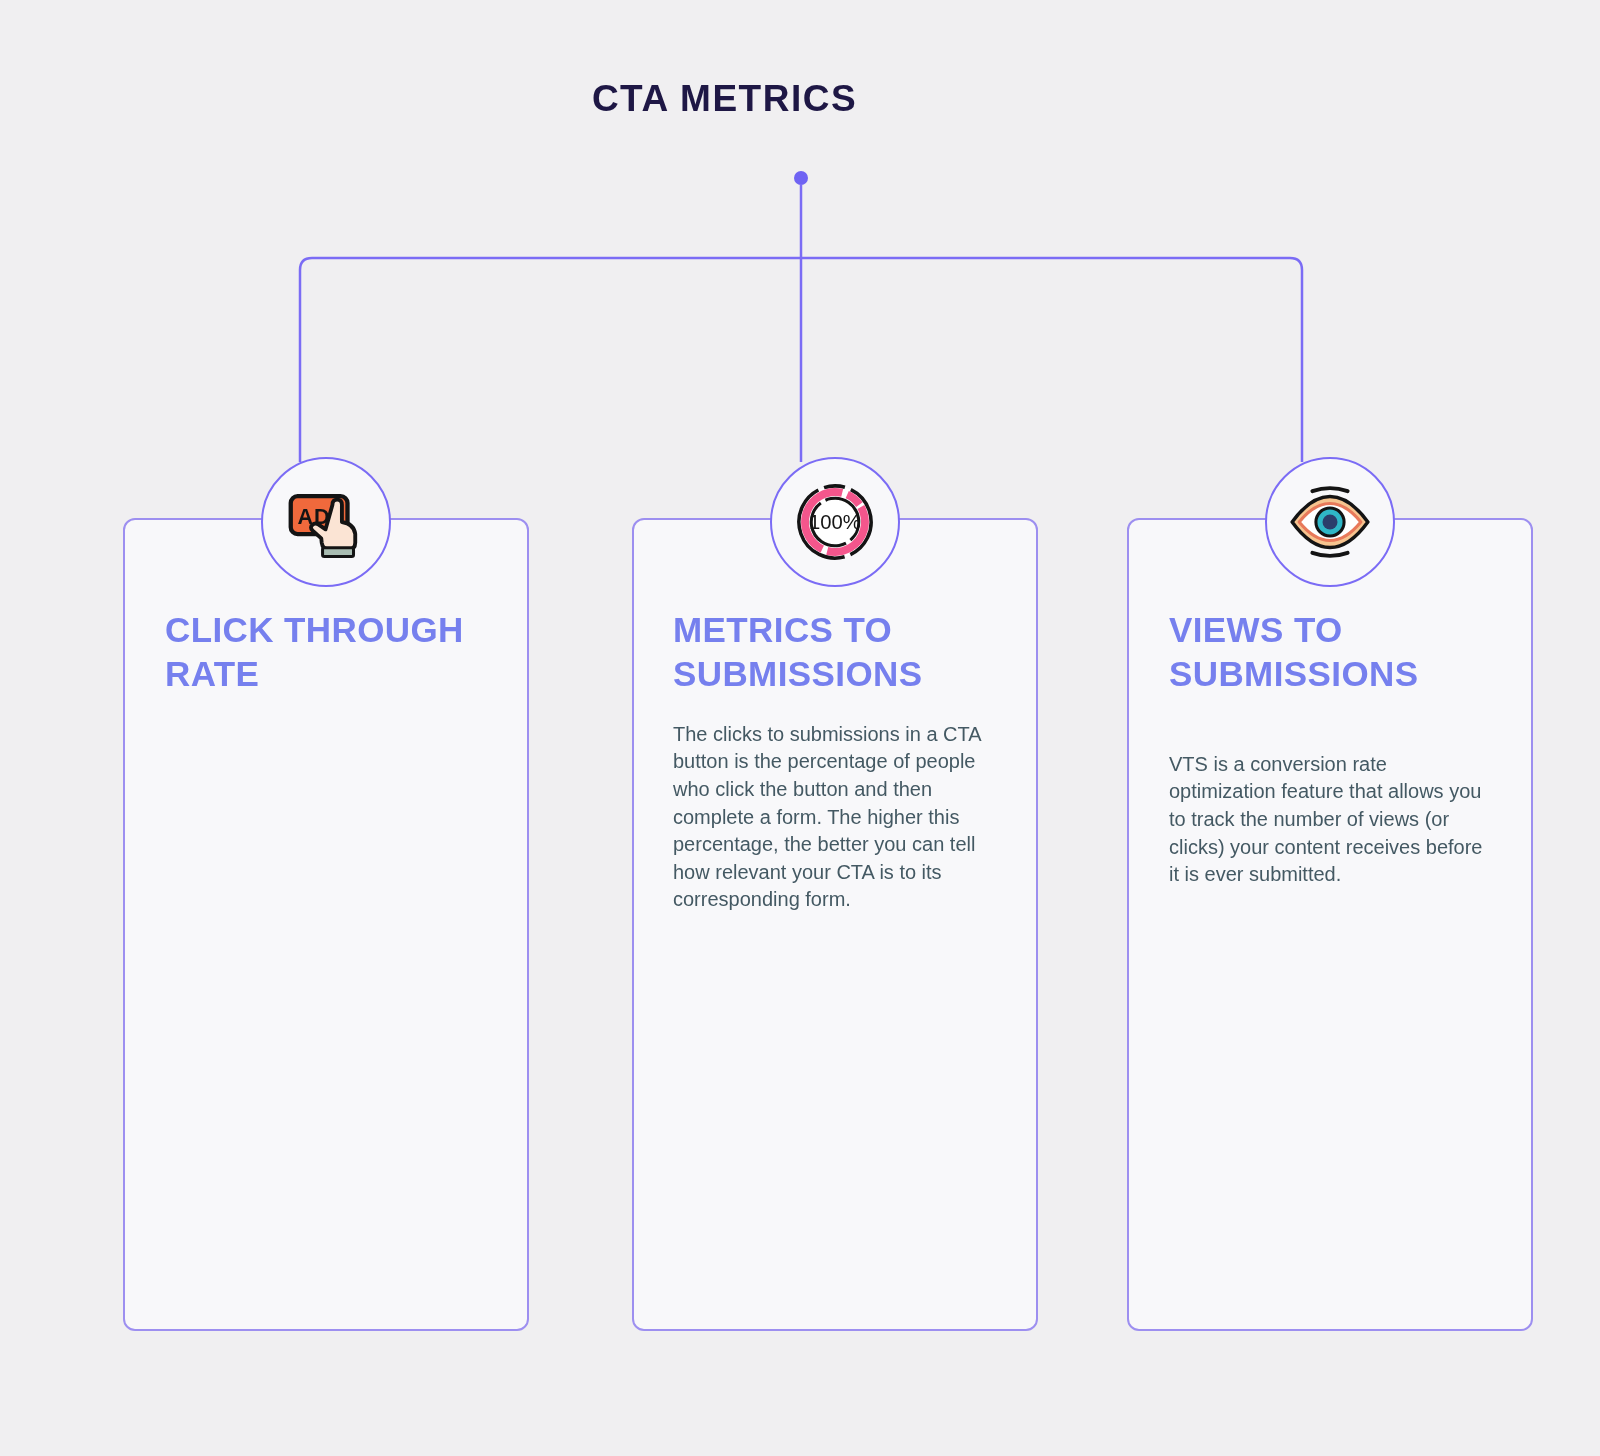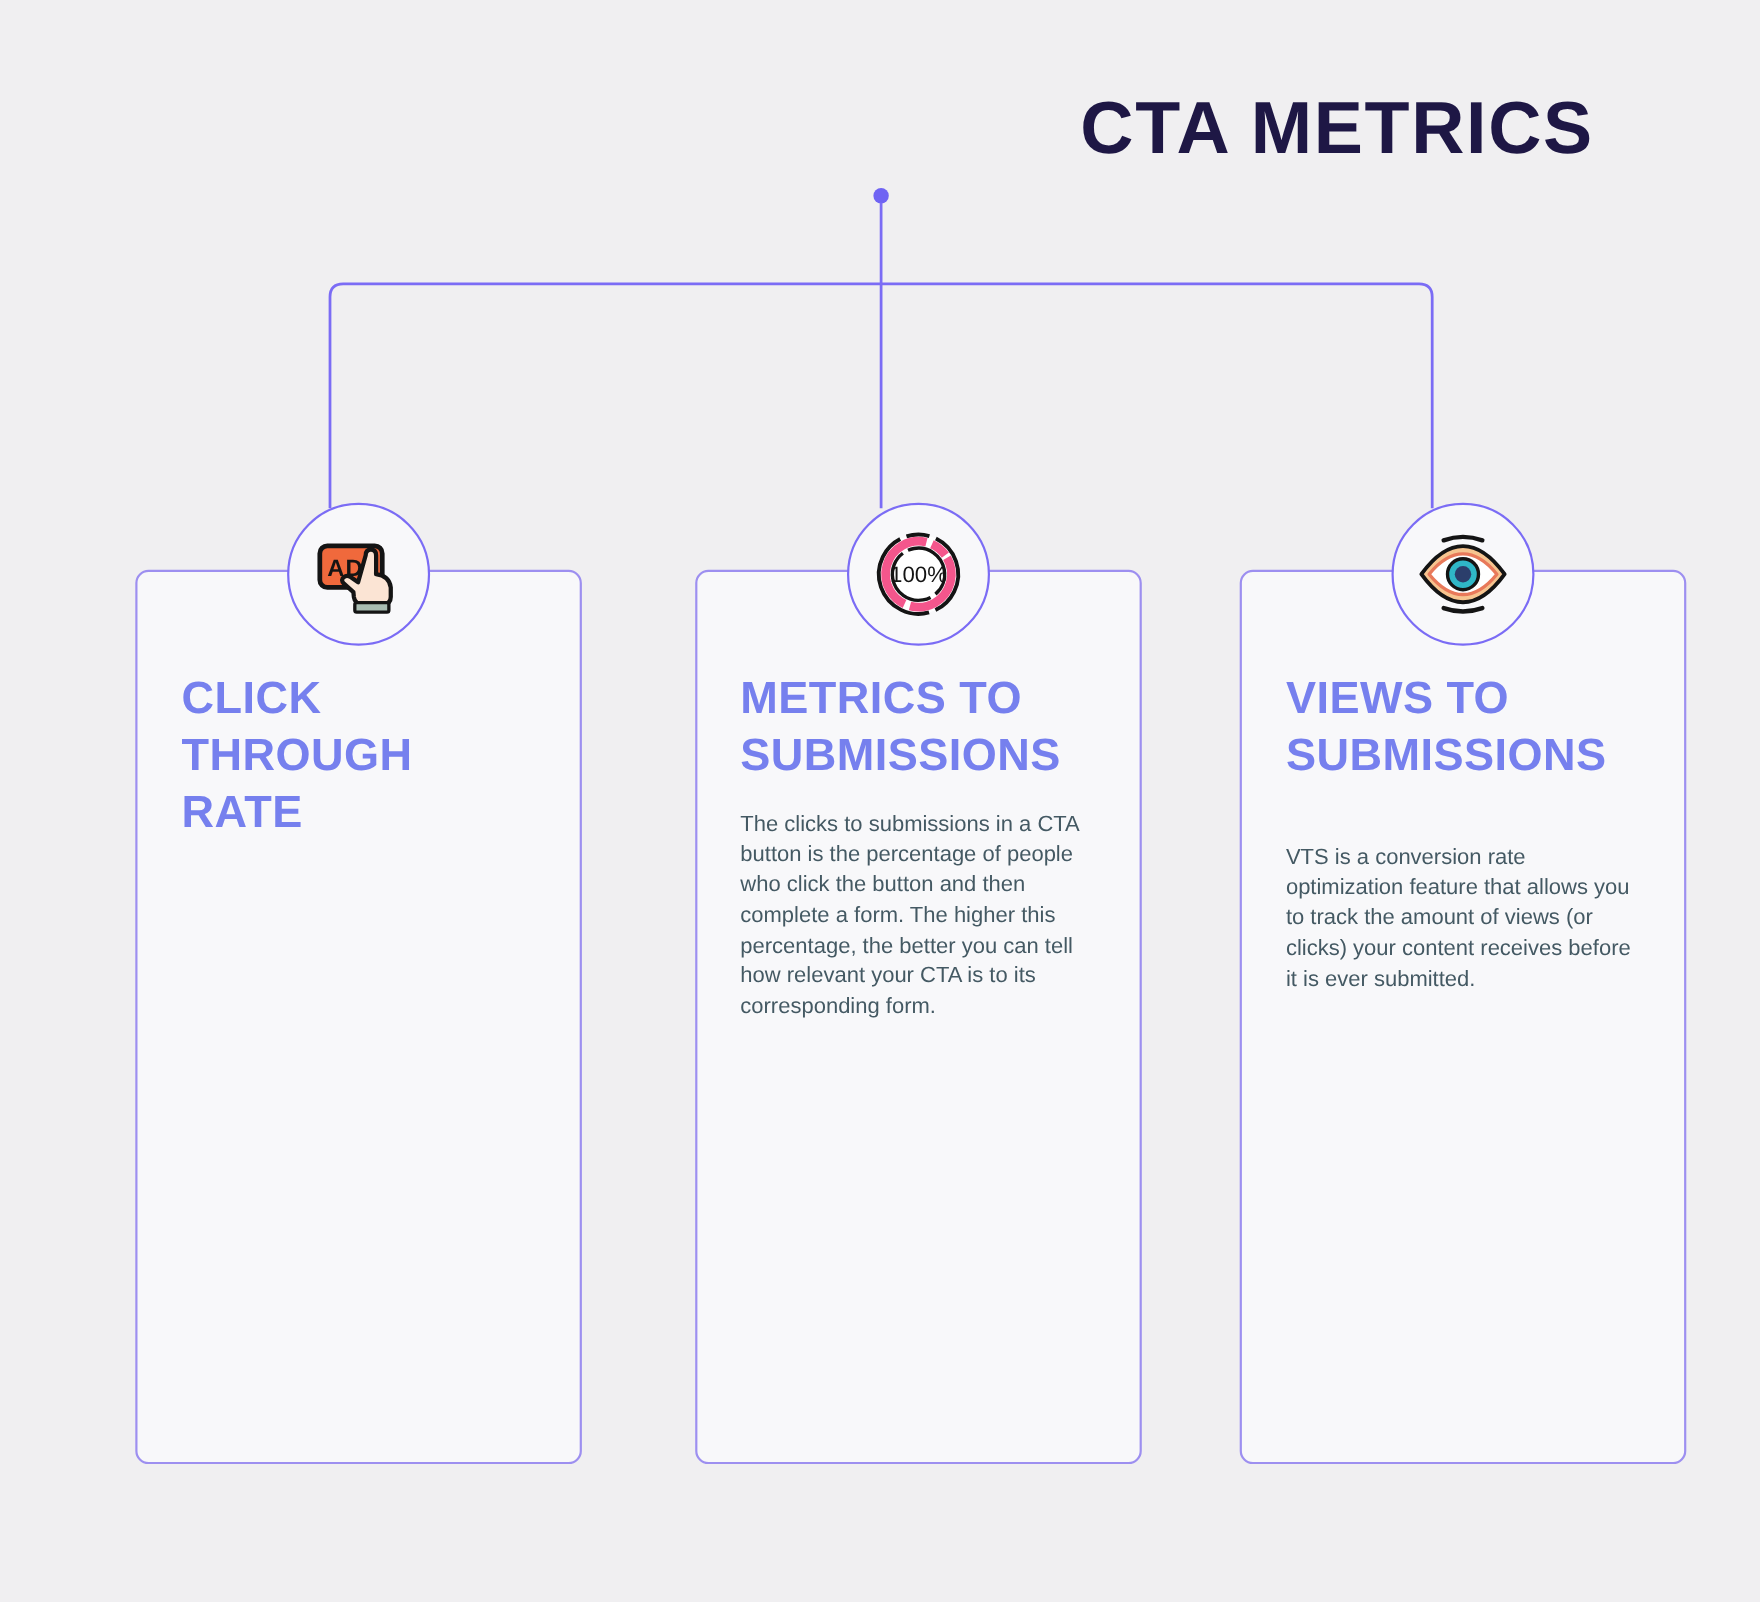--- a/index.html
+++ b/index.html
@@ -6,22 +6,22 @@
   body{
     width:1600px;height:1456px;
     background:#f0eff1;
     font-family:"Liberation Sans", sans-serif;
     overflow:hidden;
   }
   .canvas{position:relative;width:1600px;height:1456px;}
 
   .page-title{
     position:absolute;left:0;top:78px;width:1449px;
-    margin:0;text-align:right;
-    font-size:67px;font-weight:800;letter-spacing:1.5px;
+    margin:0;text-align:center;
+    font-size:37px;font-weight:800;letter-spacing:1.5px;
     color:#1e1745;
   }
 
   .connector{
     position:absolute;left:0;top:0;z-index:0;
   }
 
   .card{
     position:absolute;top:518px;width:406px;height:813px;
     background:#f8f8fa;
@@ -40,21 +40,21 @@
     position:absolute;left:50%;top:-63px;transform:translateX(-50%);
     width:130px;height:130px;border-radius:50%;
     background:#f8f8fa;
     border:2.5px solid #7b6cf5;
     box-sizing:border-box;
     display:flex;align-items:center;justify-content:center;
   }
 
   .card-heading{
     margin:88px 0 0 0;
-    font-size:41px;font-weight:600;line-height:1.27;
+    font-size:35px;font-weight:600;line-height:1.27;
     letter-spacing:0.4px;
     color:#7680ee;
   }
   .card-body{
     margin:54px 0 0 0;
     font-size:20px;font-weight:400;line-height:1.38;
     color:#445963;
   }
   .card-2 .card-body{margin-top:24px;}
 
@@ -105,16 +105,16 @@
       <svg width="88" height="88" viewBox="0 0 100 100">
         <path d="M30 15 Q50 8 70 15" fill="none" stroke="#141414" stroke-width="4.5" stroke-linecap="round"></path>
         <path d="M30 85 Q50 92 70 85" fill="none" stroke="#141414" stroke-width="4.5" stroke-linecap="round"></path>
         <path d="M7 50 Q28 21 50 21 Q72 21 93 50 Q72 79 50 79 Q28 79 7 50 Z" fill="#f6c48f" stroke="#141414" stroke-width="4" stroke-linejoin="round"></path>
         <path d="M15 50 Q32 29 50 29 Q68 29 85 50 Q68 71 50 71 Q32 71 15 50 Z" fill="#ffffff" stroke="#e8795a" stroke-width="3.5" stroke-linejoin="round"></path>
         <circle cx="50" cy="50" r="16" fill="#2fb7c7" stroke="#141414" stroke-width="3.5"></circle>
         <circle cx="50" cy="50" r="8.5" fill="#2b3e6b"></circle>
       </svg>
     </div>
     <h2 class="card-heading">VIEWS TO SUBMISSIONS</h2>
-    <p class="card-body">VTS is a conversion rate optimization feature that allows you to track the amount of views (or clicks) your content receives before it is ever submitted.</p>
+    <p class="card-body">VTS is a conversion rate optimization feature that allows you to track the number of views (or clicks) your content receives before it is ever submitted.</p>
   </section>
 
 </div>
 
 </body></html>

